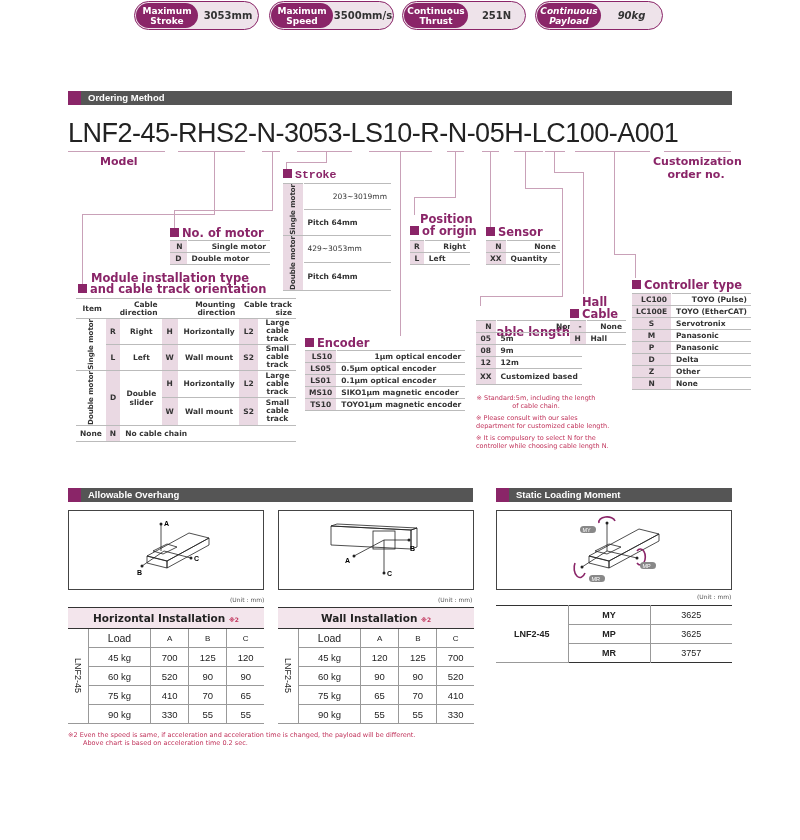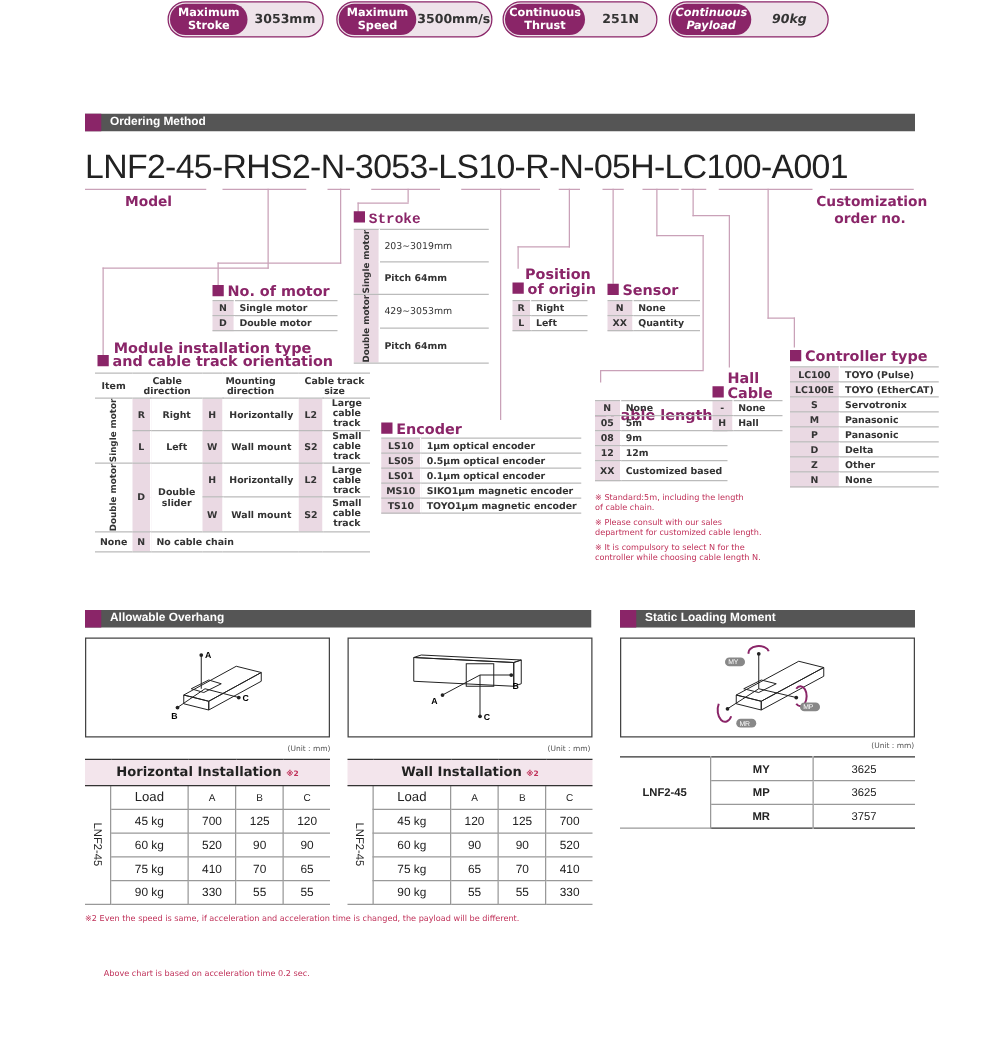--- a/index.html
+++ b/index.html
@@ -10,21 +10,21 @@
 .secbar{position:absolute;height:14px;background:#555;color:#fff;font-size:9.5px;font-weight:bold;line-height:14px;padding-left:20px;font-family:"Liberation Sans",sans-serif;}
 .secbar::before{content:"";position:absolute;left:0;top:0;width:13px;height:14px;background:#8a2568;}
 .code{position:absolute;top:118px;left:68px;font-family:"Liberation Sans",sans-serif;font-size:27px;color:#222;letter-spacing:-0.5px;white-space:nowrap;}
 .ul{position:absolute;height:1px;background:#c9a1b8;}
 .vl{position:absolute;width:1px;background:#c9a1b8;}
 .hd{position:absolute;color:#8a2568;font-weight:bold;font-size:11.5px;line-height:12px;white-space:nowrap;}
 .sq{display:inline-block;width:9px;height:9px;background:#8a2568;margin-right:3px;}
 table.opt{position:absolute;border-collapse:collapse;font-size:7.5px;font-weight:bold;color:#333;}
 table.opt td{border-bottom:1px solid #bbb;height:12px;padding:0 4px;white-space:nowrap;}
 table.opt td.k{background:#ead9e3;text-align:center;border-right:1px solid #fff;}
-table.opt tr:first-child td{border-top:1.5px solid #bbb;}
+table.opt tr:first-child td{border-top:1.5px solid #bbb;text-align:right;}
 .note{position:absolute;color:#c0325a;font-size:6.5px;line-height:8px;}
 .imgbox{position:absolute;border:1.5px solid #444;background:#fff;}
 .unit{position:absolute;font-size:6px;color:#555;}
 table.ld{position:absolute;border-collapse:collapse;font-family:"Liberation Sans",sans-serif;font-size:9.5px;color:#222;text-align:center;}
 table.ld td{border:1px solid #999;height:19px;}
 table.ld td.th{font-size:8px;}
 table.ld tr.title td{background:#f3e5ec;font-family:"DejaVu Sans",sans-serif;font-weight:bold;font-size:10.5px;height:21px;border:none;border-top:1.5px solid #333;border-bottom:1.5px solid #333;}
 .vtext{writing-mode:vertical-rl;font-size:9px;}
 table.mom{position:absolute;border-collapse:collapse;font-family:"Liberation Sans",sans-serif;font-size:9px;text-align:center;color:#222;}
 table.mom td{border-bottom:1px solid #999;height:19px;}
@@ -266,21 +266,21 @@
   <tr>
         <td class="k">12</td>
         <td>12m</td>
       </tr>
   <tr>
         <td class="k" style="height:16px">XX</td>
         <td>Customized based</td>
       </tr>
 </tbody>
   </table>
-<div class="note" style="left:476px;top:394px;width:120px;">※ Standard:5m, including the length of cable chain.</div>
+<div class="note" style="left:476px;top:394px;width:120px;text-align:center;">※ Standard:5m, including the length of cable chain.</div>
 <div class="note" style="left:476px;top:414px;width:140px;">※ Please consult with our sales department for customized cable length.</div>
 <div class="note" style="left:476px;top:434px;width:150px;">※ It is compulsory to select N for the controller while choosing cable length N.</div>
 
 <div class="hd" style="left:570px;top:296px;">
     <div style="padding-left:12px">Hall</div>
     <div><span class="sq"></span><span>Cable</span></div>
   </div>
 <table class="opt" style="left:570px;top:320px;width:56px;">
   <tbody>
       <tr>
@@ -451,21 +451,21 @@
   <tr style="border-bottom:1.5px solid #333">
         <td>90 kg</td>
         <td>55</td>
         <td>55</td>
         <td style="border-right:none">330</td>
       </tr>
 </tbody>
   </table>
 
 <div class="note" style="left:68px;top:731px;white-space:nowrap;">※2   Even the speed is same, if acceleration and acceleration time is changed, the payload will be different.</div>
-<div class="note" style="left:83px;top:739px;white-space:nowrap;margin-top:36px;">Above chart is based on acceleration time 0.2 sec.</div>
+<div class="note" style="left:83px;top:739px;white-space:nowrap;">Above chart is based on acceleration time 0.2 sec.</div>
 
 <div class="secbar" style="left:496px;top:488px;width:236px;">Static Loading Moment</div>
 <div class="imgbox" style="left:496px;top:510px;width:236px;">
   <svg width="233" height="74" viewBox="0 0 233 74">
     <g fill="none" stroke="#222" stroke-width="0.8">
       <polygon points="92,45 142,18 162,23 112,50"></polygon>
       <polygon points="112,50 162,23 162,30 112,57"></polygon>
       <polygon points="92,45 112,50 112,57 92,52"></polygon>
       <polygon points="98,40 112,33 124,36 110,43"></polygon>
       <line x1="110" y1="12" x2="110" y2="40"></line>

